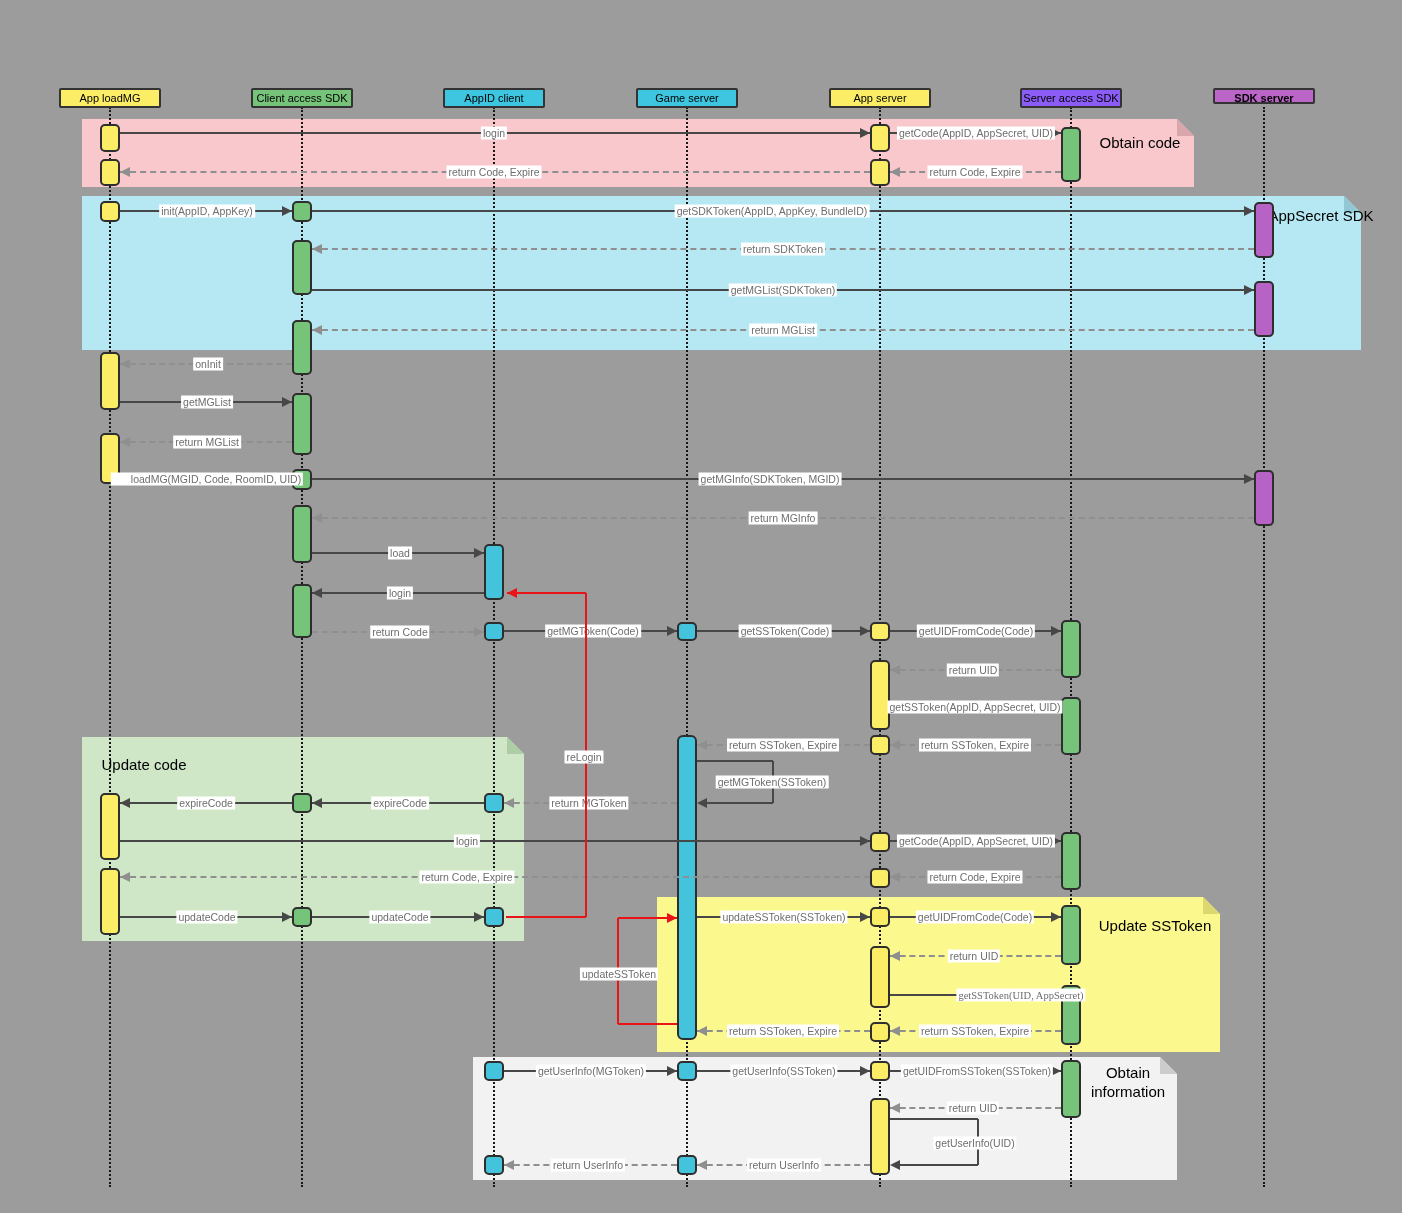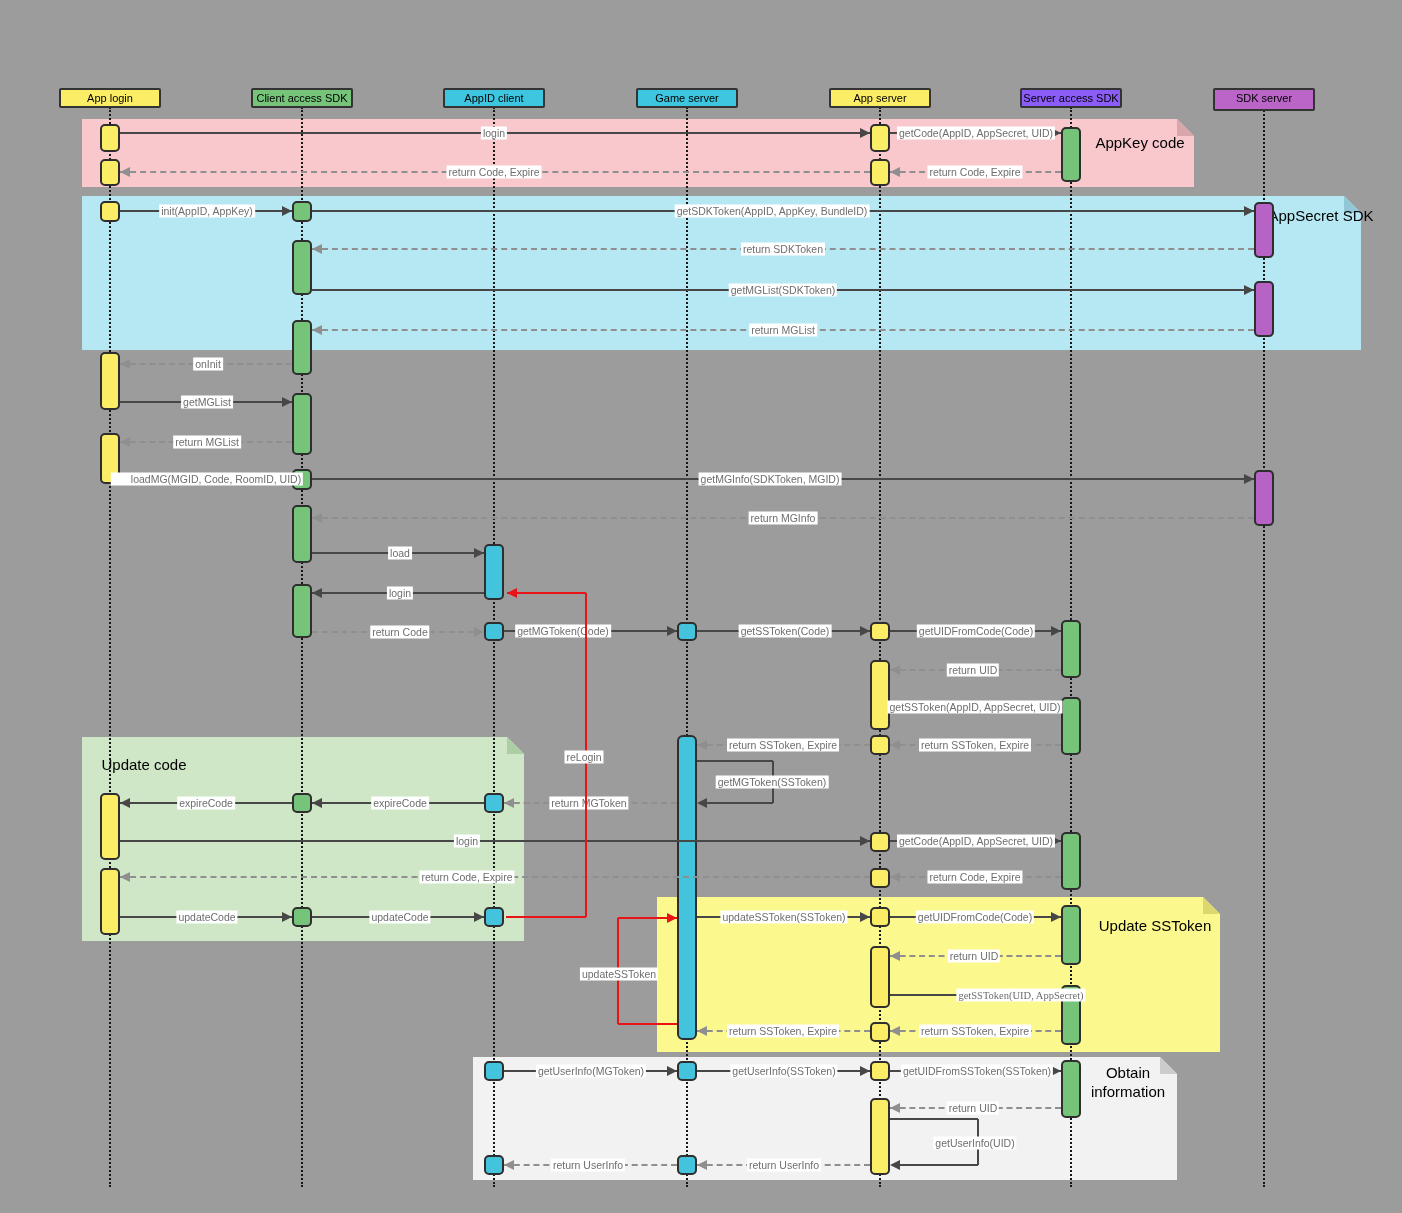--- a/index.html
+++ b/index.html
@@ -17,47 +17,47 @@
     font-size:10.5px;line-height:13px;padding:0 2px;white-space:nowrap;}
   .region-title{position:absolute;transform:translate(-50%,-50%);color:#000;font-size:15px;
     line-height:19px;white-space:nowrap;text-align:center;}
 </style>
 </head>
 <body>
 
 <div id="canvas" style="width: 1402px; height: 1213px; background: rgb(156, 156, 156);">
     <div class="region" style="left: 82px; top: 119px; width: 1112px; height: 68px; background: rgb(248, 200, 205); clip-path: polygon(0px 0px, calc(100% - 17px) 0px, 100% 17px, 100% 100%, 0px 100%);"></div>
     <div class="fold" style="left: 1177px; top: 119px; width: 17px; height: 17px; background: rgb(217, 166, 172); clip-path: polygon(0px 0px, 100% 100%, 0px 100%);"></div>
-    <div class="region-title" style="left: 1140px; top: 142px;">AppKey code</div>
+    <div class="region-title" style="left: 1140px; top: 142px;">Obtain code</div>
     <div class="region" style="left: 82px; top: 196px; width: 1279px; height: 154px; background: rgb(182, 232, 243); clip-path: polygon(0px 0px, calc(100% - 17px) 0px, 100% 17px, 100% 100%, 0px 100%);"></div>
     <div class="fold" style="left: 1344px; top: 196px; width: 17px; height: 17px; background: rgb(146, 200, 214); clip-path: polygon(0px 0px, 100% 100%, 0px 100%);"></div>
     <div class="region-title" style="left: 1321px; top: 215px;">AppSecret SDK</div>
     <div class="region" style="left: 82px; top: 737px; width: 442px; height: 204px; background: rgb(207, 231, 199); clip-path: polygon(0px 0px, calc(100% - 17px) 0px, 100% 17px, 100% 100%, 0px 100%);"></div>
     <div class="fold" style="left: 507px; top: 737px; width: 17px; height: 17px; background: rgb(173, 205, 164); clip-path: polygon(0px 0px, 100% 100%, 0px 100%);"></div>
     <div class="region-title" style="left: 144px; top: 764px;">Update code</div>
     <div class="region" style="left: 657px; top: 897px; width: 563px; height: 155px; background: rgb(251, 248, 142); clip-path: polygon(0px 0px, calc(100% - 17px) 0px, 100% 17px, 100% 100%, 0px 100%);"></div>
     <div class="fold" style="left: 1203px; top: 897px; width: 17px; height: 17px; background: rgb(220, 216, 112); clip-path: polygon(0px 0px, 100% 100%, 0px 100%);"></div>
     <div class="region-title" style="left: 1155px; top: 925px;">Update SSToken</div>
     <div class="region" style="left: 473px; top: 1057px; width: 704px; height: 123px; background: rgb(242, 242, 242); clip-path: polygon(0px 0px, calc(100% - 17px) 0px, 100% 17px, 100% 100%, 0px 100%);"></div>
     <div class="fold" style="left: 1160px; top: 1057px; width: 17px; height: 17px; background: rgb(204, 204, 204); clip-path: polygon(0px 0px, 100% 100%, 0px 100%);"></div>
     <div class="region-title" style="left: 1128px; top: 1082px; width: 120px; white-space: normal;">Obtain information</div>
     <div class="lifeline" style="left: 109px; top: 107px; width: 0px; height: 1080px; border-left: 2px dotted rgb(22, 22, 22);"></div>
-    <div class="participant" style="left: 59px; top: 88px; width: 102px; height: 20px; background: rgb(251, 238, 102);">App login</div>
+    <div class="participant" style="left: 59px; top: 88px; width: 102px; height: 20px; background: rgb(251, 238, 102);">App loadMG</div>
     <div class="lifeline" style="left: 301px; top: 107px; width: 0px; height: 1080px; border-left: 2px dotted rgb(22, 22, 22);"></div>
     <div class="participant" style="left: 251px; top: 88px; width: 102px; height: 20px; background: rgb(118, 195, 122);">Client access SDK</div>
     <div class="lifeline" style="left: 493px; top: 107px; width: 0px; height: 1080px; border-left: 2px dotted rgb(22, 22, 22);"></div>
     <div class="participant" style="left: 443px; top: 88px; width: 102px; height: 20px; background: rgb(62, 198, 224);">AppID client</div>
     <div class="lifeline" style="left: 686px; top: 107px; width: 0px; height: 1080px; border-left: 2px dotted rgb(22, 22, 22);"></div>
     <div class="participant" style="left: 636px; top: 88px; width: 102px; height: 20px; background: rgb(62, 198, 224);">Game server</div>
     <div class="lifeline" style="left: 879px; top: 107px; width: 0px; height: 1080px; border-left: 2px dotted rgb(22, 22, 22);"></div>
     <div class="participant" style="left: 829px; top: 88px; width: 102px; height: 20px; background: rgb(251, 238, 102);">App server</div>
     <div class="lifeline" style="left: 1070px; top: 107px; width: 0px; height: 1080px; border-left: 2px dotted rgb(22, 22, 22);"></div>
     <div class="participant" style="left: 1020px; top: 88px; width: 102px; height: 20px; background: #8b5cf6;">Server access SDK</div>
     <div class="lifeline" style="left: 1263px; top: 107px; width: 0px; height: 1080px; border-left: 2px dotted rgb(22, 22, 22);"></div>
-    <div class="participant" style="left: 1213px; top: 88px; width: 102px; height: 23px; background: rgb(187, 101, 201);">SDK server</div>
+    <div class="participant" style="left: 1213px; top: 88px; width: 102px; height: 16px; background: rgb(187, 101, 201); font-weight: bold;">SDK server</div>
     <div class="activation" style="left: 100px; top: 124px; height: 28px; background: rgb(251, 238, 102);"></div>
     <div class="activation" style="left: 100px; top: 159px; height: 27px; background: rgb(251, 238, 102);"></div>
     <div class="activation" style="left: 100px; top: 201px; height: 21px; background: rgb(251, 238, 102);"></div>
     <div class="activation" style="left: 100px; top: 352px; height: 58px; background: rgb(251, 238, 102);"></div>
     <div class="activation" style="left: 100px; top: 433px; height: 51px; background: rgb(251, 238, 102);"></div>
     <div class="activation" style="left: 100px; top: 793px; height: 67px; background: rgb(251, 238, 102);"></div>
     <div class="activation" style="left: 100px; top: 868px; height: 67px; background: rgb(251, 238, 102);"></div>
     <div class="activation" style="left: 870px; top: 124px; height: 28px; background: rgb(251, 238, 102);"></div>
     <div class="activation" style="left: 870px; top: 159px; height: 27px; background: rgb(251, 238, 102);"></div>
     <div class="activation" style="left: 870px; top: 622px; height: 19px; background: rgb(251, 238, 102);"></div>
@@ -148,21 +148,21 @@
     <div class="arr" style="left: 474px; top: 548px; border-width: 5px 0px 5px 10px; border-color: transparent transparent transparent rgb(71, 71, 71);"></div>
     <div class="msg-label" style="left: 400px; top: 553px;">load</div>
     <div class="line" style="left: 312px; top: 592px; width: 172px; height: 0px; border-top: 2px solid rgb(71, 71, 71);"></div>
     <div class="arr" style="left: 312px; top: 588px; border-width: 5px 10px 5px 0px; border-color: transparent rgb(71, 71, 71) transparent transparent;"></div>
     <div class="msg-label" style="left: 400px; top: 593px;">login</div>
     <div class="line" style="left: 312px; top: 631px; width: 172px; height: 0px; border-top: 2px dashed rgb(143, 143, 143);"></div>
     <div class="arr" style="left: 474px; top: 627px; border-width: 5px 0px 5px 10px; border-color: transparent transparent transparent rgb(143, 143, 143);"></div>
     <div class="msg-label" style="left: 400px; top: 632px;">return Code</div>
     <div class="line" style="left: 504px; top: 630px; width: 173px; height: 0px; border-top: 2px solid rgb(71, 71, 71);"></div>
     <div class="arr" style="left: 667px; top: 626px; border-width: 5px 0px 5px 10px; border-color: transparent transparent transparent rgb(71, 71, 71);"></div>
-    <div class="msg-label" style="left: 563px; top: 631px; text-align: center;">getMGToken(Code)</div>
+    <div class="msg-label" style="left: 593px; top: 631px; text-align: center;">getMGToken(Code)</div>
     <div class="line" style="left: 697px; top: 630px; width: 173px; height: 0px; border-top: 2px solid rgb(71, 71, 71);"></div>
     <div class="arr" style="left: 860px; top: 626px; border-width: 5px 0px 5px 10px; border-color: transparent transparent transparent rgb(71, 71, 71);"></div>
     <div class="msg-label" style="left: 785px; top: 631px;">getSSToken(Code)</div>
     <div class="line" style="left: 890px; top: 630px; width: 171px; height: 0px; border-top: 2px solid rgb(71, 71, 71);"></div>
     <div class="arr" style="left: 1051px; top: 626px; border-width: 5px 0px 5px 10px; border-color: transparent transparent transparent rgb(71, 71, 71);"></div>
     <div class="msg-label" style="left: 976px; top: 631px;">getUIDFromCode(Code)</div>
     <div class="line" style="left: 890px; top: 669px; width: 171px; height: 0px; border-top: 2px dashed rgb(143, 143, 143);"></div>
     <div class="arr" style="left: 890px; top: 665px; border-width: 5px 10px 5px 0px; border-color: transparent rgb(143, 143, 143) transparent transparent;"></div>
     <div class="msg-label" style="left: 973px; top: 670px;">return UID</div>
     <div class="line" style="left: 890px; top: 706px; width: 171px; height: 0px; border-top: 2px solid rgb(71, 71, 71);"></div>

